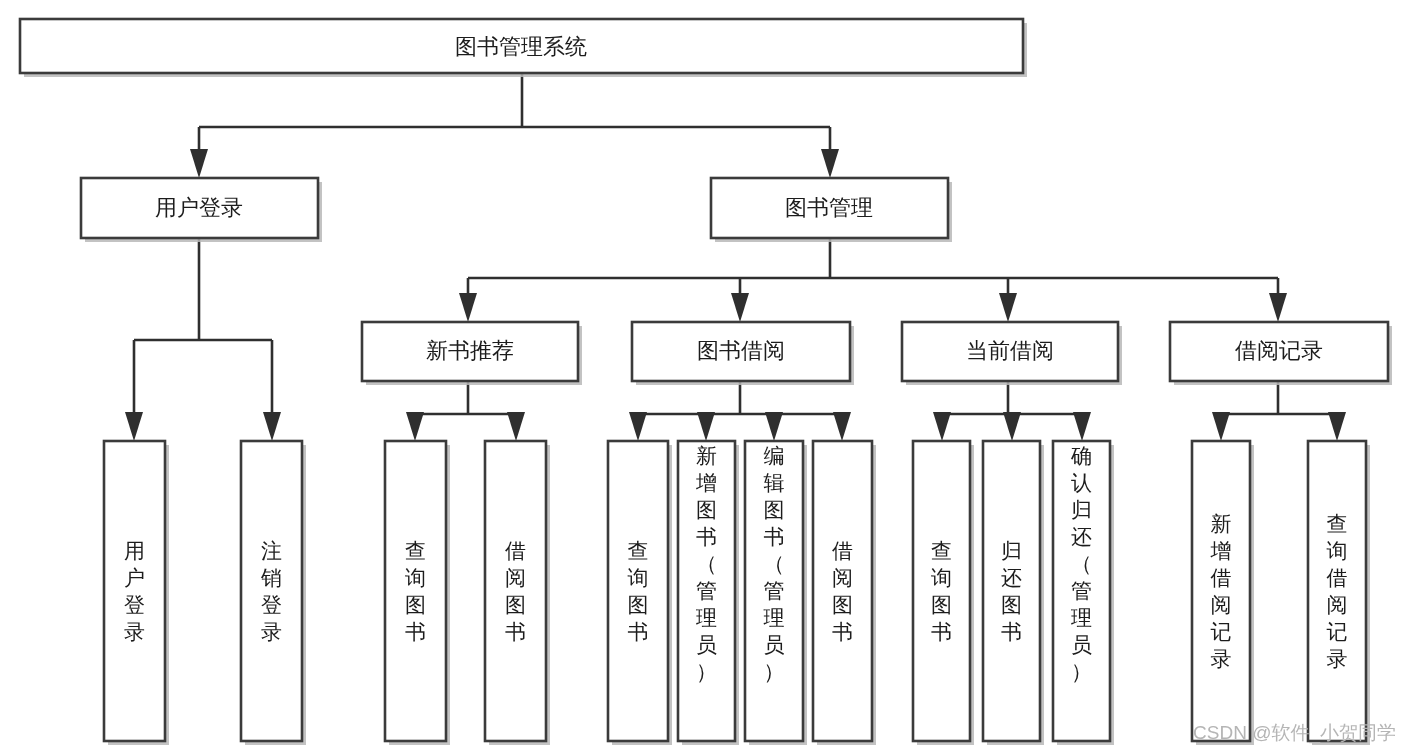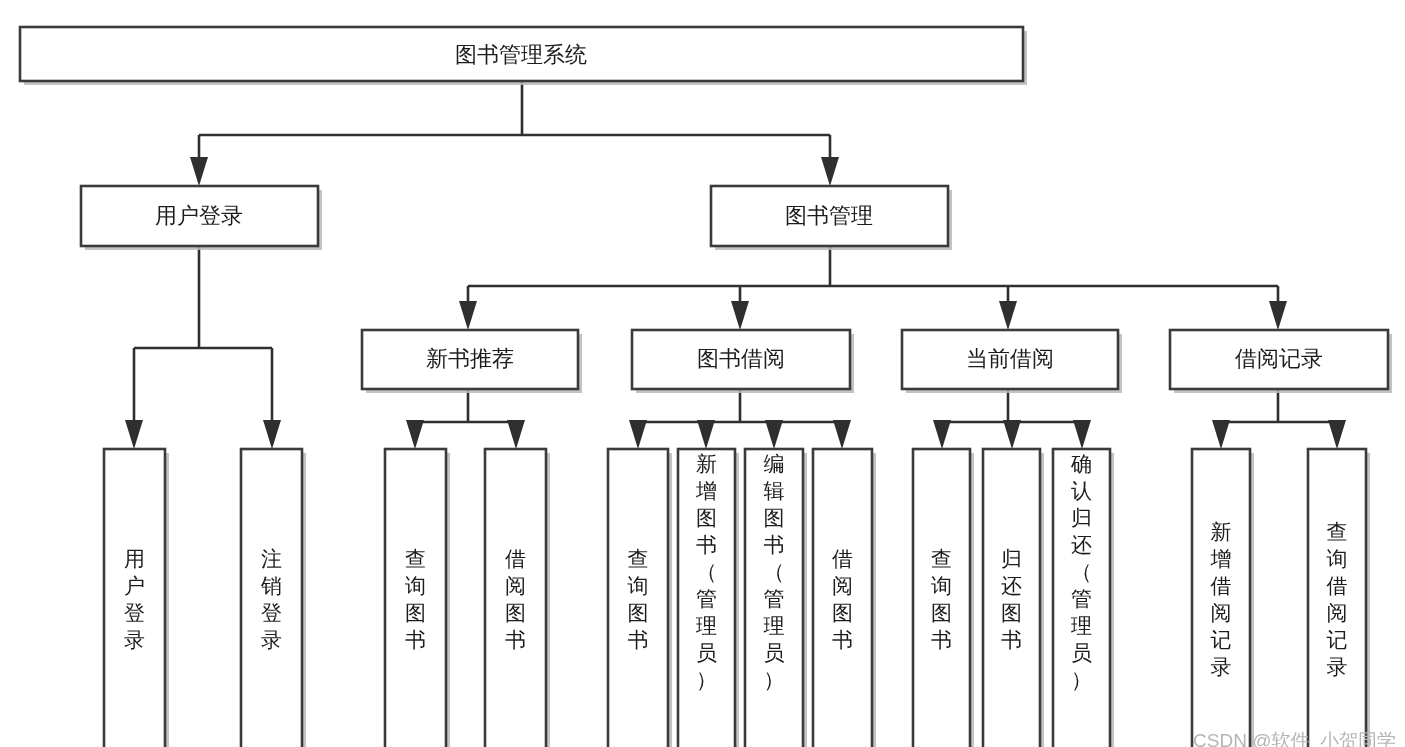--- a/index.html
+++ b/index.html
@@ -10,21 +10,21 @@
   body {
     width: 1405px;
     height: 747px;
     position: relative;
     font-family: "Liberation Sans", "DejaVu Sans", sans-serif;
     overflow: hidden;
   }
   #diagram-root {
     position: absolute;
     left: 0;
-    top: 14px;
+    top: 6px;
     width: 1405px;
     height: 586px;
   }
   svg.diagram {
     display: block;
     width: 1405px;
     height: 747px;
   }
   .node-box {
     fill: #ffffff;

